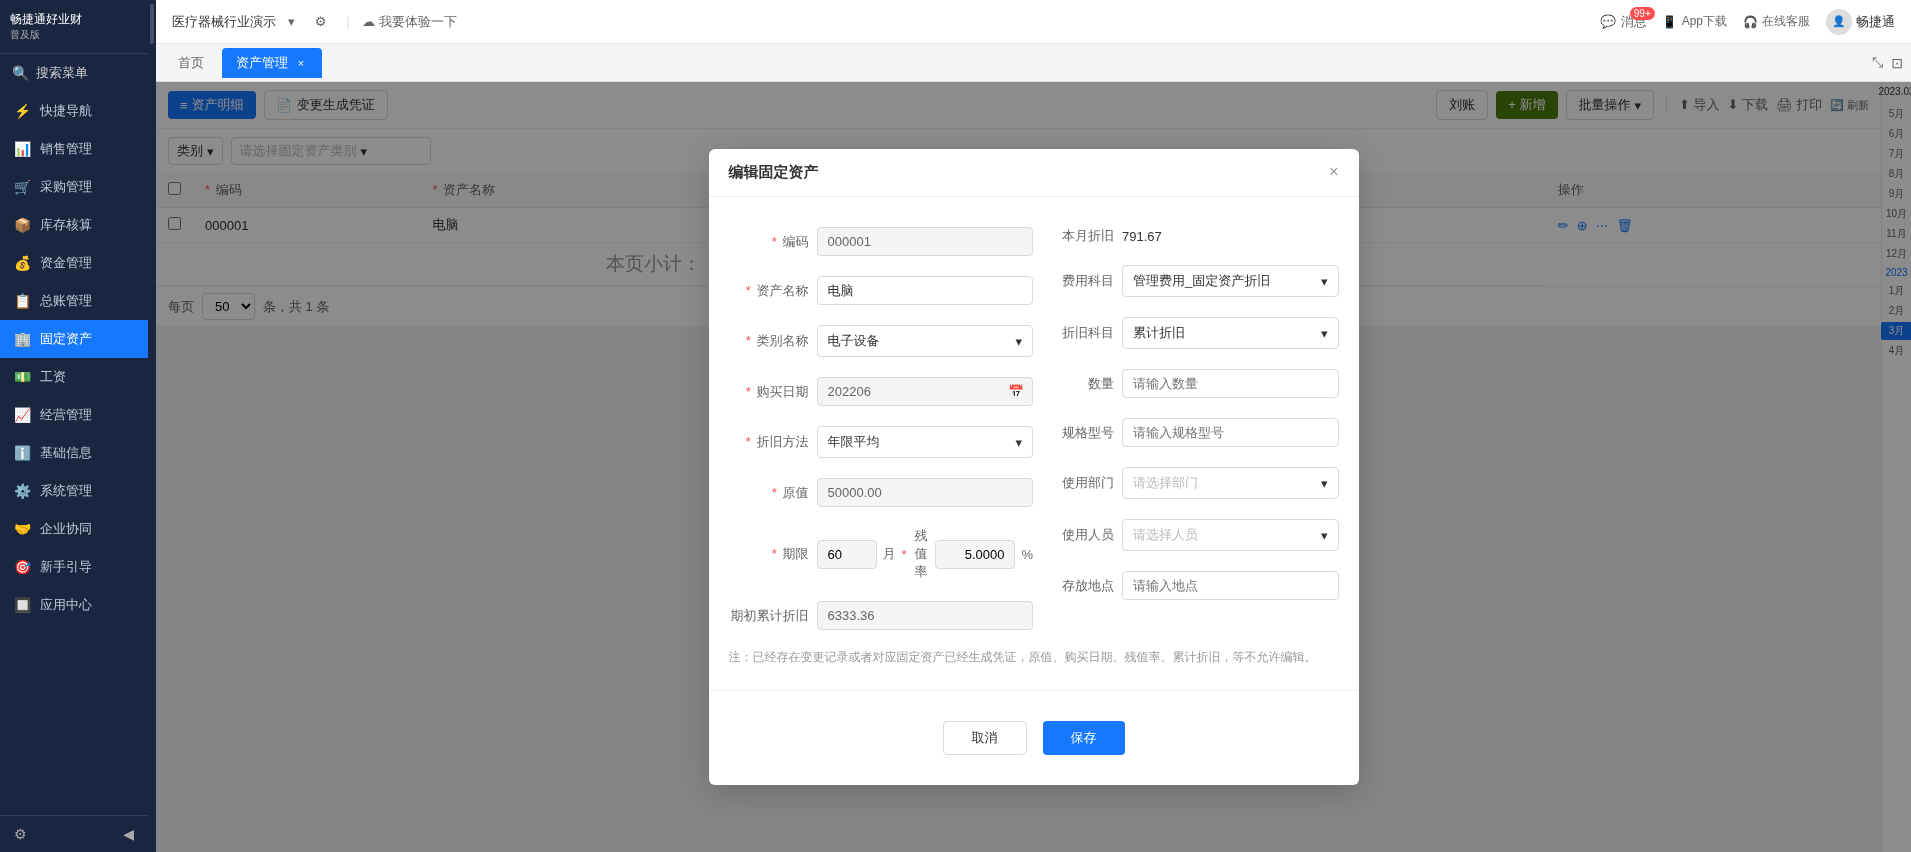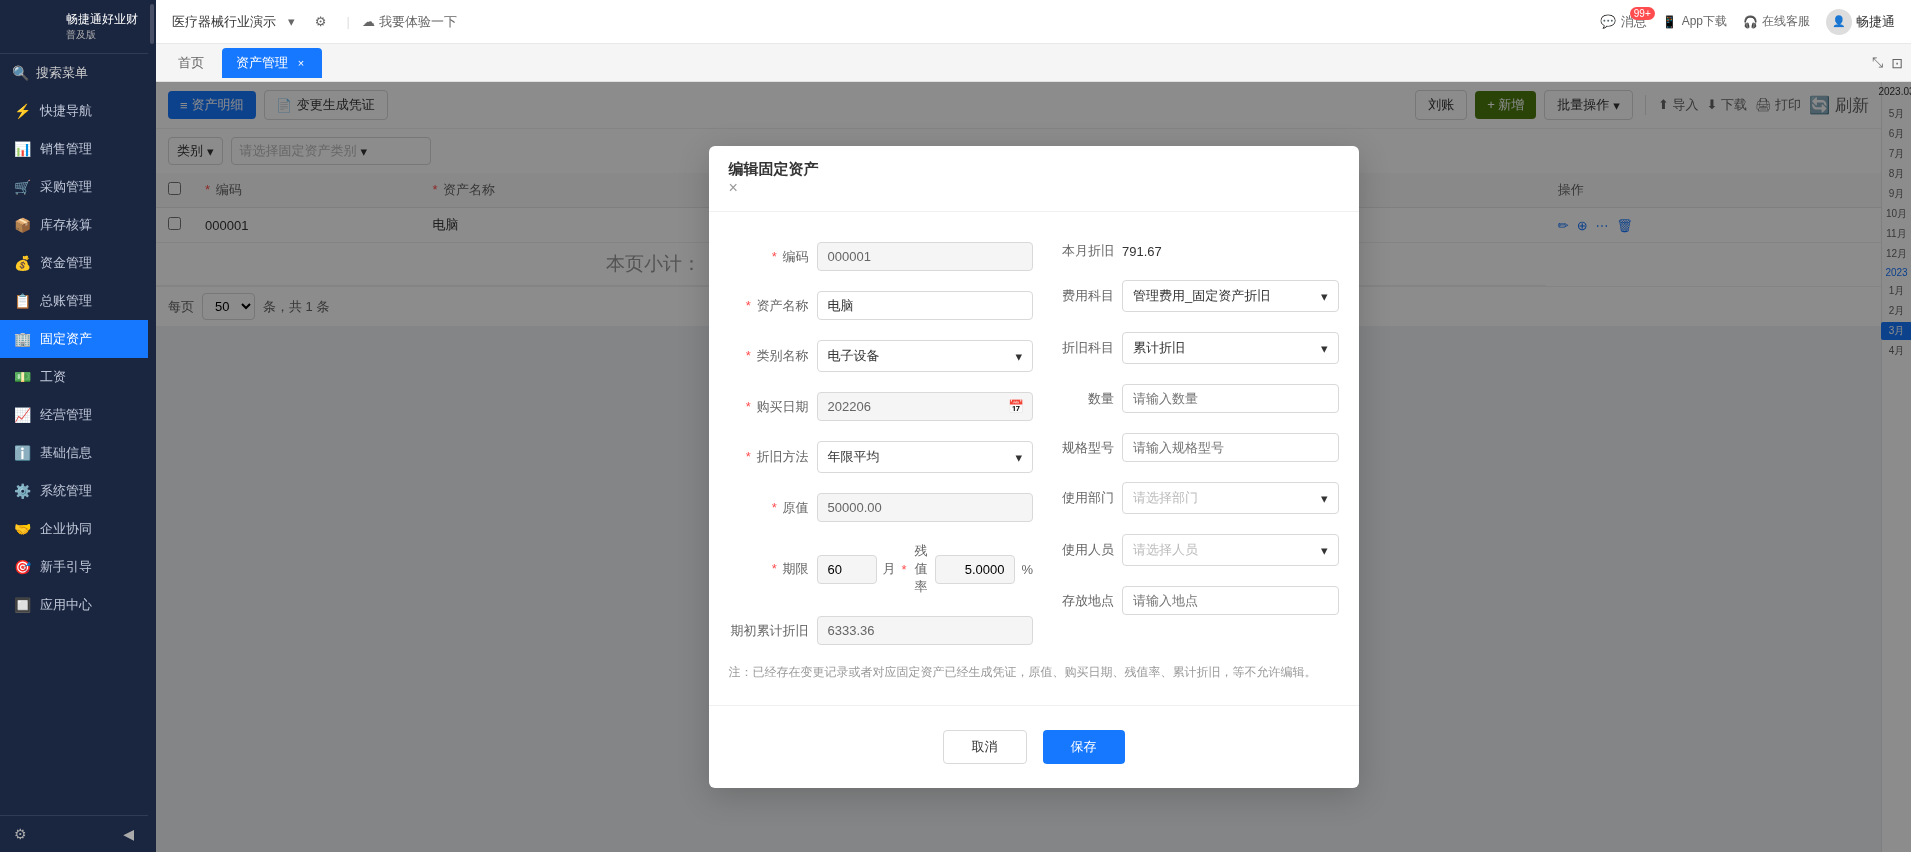--- a/index.html
+++ b/index.html
@@ -3,21 +3,21 @@
   <meta charset="utf-8">
   <style>
     * { box-sizing: border-box; margin: 0; padding: 0; }
     body { font-family: 'Microsoft YaHei', Arial, sans-serif; font-size: 13px; background: #f0f2f5; color: #333; height: 852px; overflow: hidden; }
 
     
     .app-container { display: flex; height: 852px; }
 
     
     .sidebar { width: 148px; background: #1a2540; color: #fff; display: flex; flex-direction: column; flex-shrink: 0; }
-    .sidebar-header { padding: 12px 10px; display: flex; align-items: center; gap: 8px; border-bottom: 1px solid rgba(255,255,255,0.1); justify-content: flex-end; }
+    .sidebar-header { padding: 12px 10px; display: flex; align-items: center; gap: 8px; border-bottom: 1px solid rgba(255,255,255,0.1); }
     .sidebar-logo-text { font-size: 12px; color: #fff; line-height: 1.3; }
     .sidebar-version { font-size: 10px; color: #aaa; }
     .sidebar-search { display: flex; align-items: center; gap: 6px; padding: 10px 12px; cursor: pointer; color: #ccc; font-size: 13px; }
     .sidebar-nav { flex: 1; overflow-y: auto; }
     .sidebar-item { display: flex; align-items: center; gap: 8px; padding: 10px 14px; cursor: pointer; color: #c0c8d8; font-size: 13px; }
     .sidebar-item.active { background: #1677ff; color: #fff; }
     .sidebar-icon { width: 18px; height: 18px; display: flex; align-items: center; justify-content: center; font-size: 14px; flex-shrink: 0; }
     .sidebar-footer { display: flex; justify-content: space-between; align-items: center; padding: 10px 14px; border-top: 1px solid rgba(255,255,255,0.1); }
     .sidebar-footer-icon { color: #aaa; cursor: pointer; font-size: 14px; }
     .scrollbar-thumb { width: 4px; height: 40px; background: rgba(255,255,255,0.2); border-radius: 2px; }
@@ -75,37 +75,37 @@
     .month-item.active { background: #1677ff; color: #fff; border-radius: 2px; }
     .month-item.highlight { color: #1677ff; }
 
     
     .table-footer { background: #fff; padding: 6px 12px; display: flex; align-items: center; gap: 8px; border-top: 1px solid #f0f0f0; font-size: 13px; color: #666; }
     .page-select { border: 1px solid #d9d9d9; border-radius: 4px; padding: 4px 8px; font-size: 13px; background: #fff; }
 
     
     .modal-overlay { position: absolute; top: 0; left: 0; right: 0; bottom: 0; background: rgba(0,0,0,0.45); display: flex; align-items: center; justify-content: center; z-index: 100; }
     .modal { background: #fff; border-radius: 6px; width: 650px; box-shadow: 0 8px 32px rgba(0,0,0,0.18); }
-    .modal-header { display: flex; align-items: flex-start; justify-content: space-between; padding: 14px 20px; border-bottom: 1px solid #f0f0f0; flex-direction: column; }
+    .modal-header { display: flex; align-items: flex-start; justify-content: space-between; padding: 14px 20px; border-bottom: 1px solid #f0f0f0; }
     .modal-title { font-size: 15px; font-weight: 600; color: #333; }
     .modal-close { cursor: pointer; color: #999; font-size: 16px; }
     .modal-body { padding: 20px; }
     .form-row { display: flex; align-items: center; gap: 8px; padding: 10px 0; }
     .form-label { width: 80px; text-align: right; color: #666; font-size: 13px; flex-shrink: 0; }
     .form-label .req { color: #ff4d4f; margin-right: 2px; }
     .form-field { flex: 1; }
     .form-input { width: 100%; border: 1px solid #d9d9d9; border-radius: 4px; padding: 6px 10px; font-size: 13px; color: #333; outline: none; background: #fff; }
     .form-input.readonly { background: #f5f5f5; color: #666; }
     .form-select { width: 100%; border: 1px solid #d9d9d9; border-radius: 4px; padding: 6px 10px; font-size: 13px; color: #333; background: #fff; cursor: pointer; display: flex; align-items: center; justify-content: space-between; }
     .period-row { display: flex; align-items: center; gap: 6px; }
     .period-input { width: 60px; border: 1px solid #d9d9d9; border-radius: 4px; padding: 6px 10px; font-size: 13px; }
     .period-unit { color: #666; font-size: 13px; }
     .residual-input { width: 80px; border: 1px solid #d9d9d9; border-radius: 4px; padding: 6px 10px; font-size: 13px; text-align: right; }
     .note-text { font-size: 12px; color: #999; padding: 8px 0 4px; line-height: 1.5; }
-    .modal-footer { display: flex; justify-content: center; gap: 16px; padding: 24px 20px; border-top: 1px solid #f0f0f0; }
+    .modal-footer { display: flex; justify-content: center; gap: 16px; padding: 30px 20px; border-top: 1px solid #f0f0f0; }
     .btn-cancel { padding: 7px 28px; border: 1px solid #d9d9d9; border-radius: 4px; background: #fff; color: #333; font-size: 13px; cursor: pointer; }
     .btn-save { padding: 7px 28px; border: none; border-radius: 4px; background: #1677ff; color: #fff; font-size: 13px; cursor: pointer; }
     .date-input-wrap { position: relative; display: flex; align-items: center; }
     .date-input-wrap .calendar-icon { position: absolute; right: 8px; color: #999; font-size: 13px; cursor: pointer; }
   </style>
 </head>
 <body>
 
 <div class="app-container">
 
@@ -268,21 +268,21 @@
                 <span>导入</span>
               </span>
               <span style="cursor:pointer;color:#666;font-size:13px;">
                 <span>⬇</span>
                 <span>下载</span>
               </span>
               <span style="cursor:pointer;color:#666;font-size:13px;">
                 <span>🖨</span>
                 <span>打印</span>
               </span>
-              <span style="cursor:pointer;color:#666;font-size:17px;">
+              <span style="cursor:pointer;color:#666;font-size:11px;">
                 <span>🔄</span>
                 <span>刷新</span>
               </span>
             </div>
           </div>
 
           <div class="filter-bar">
             <div class="filter-select">
               <span>类别</span>
               <span>▾</span>

